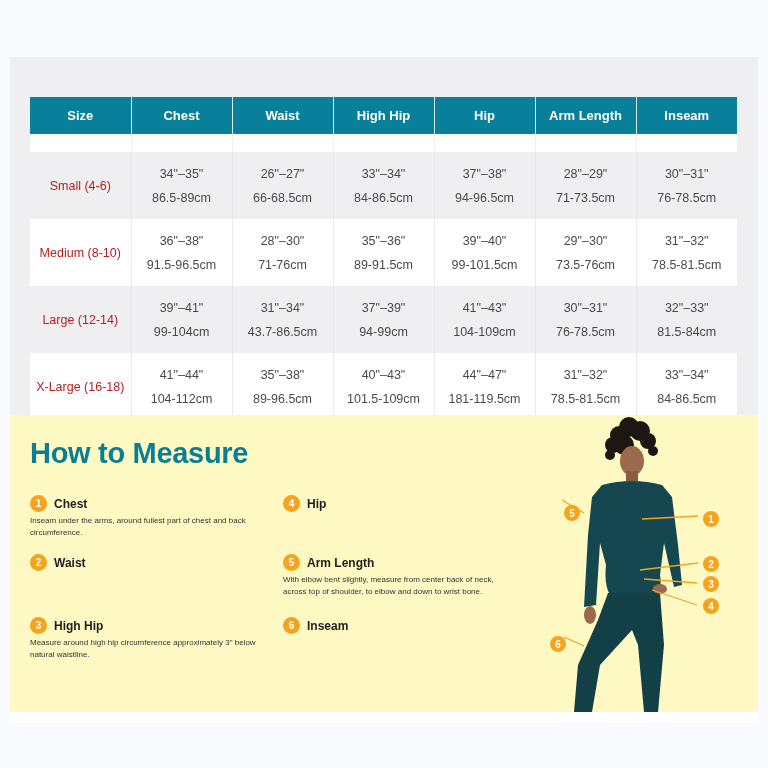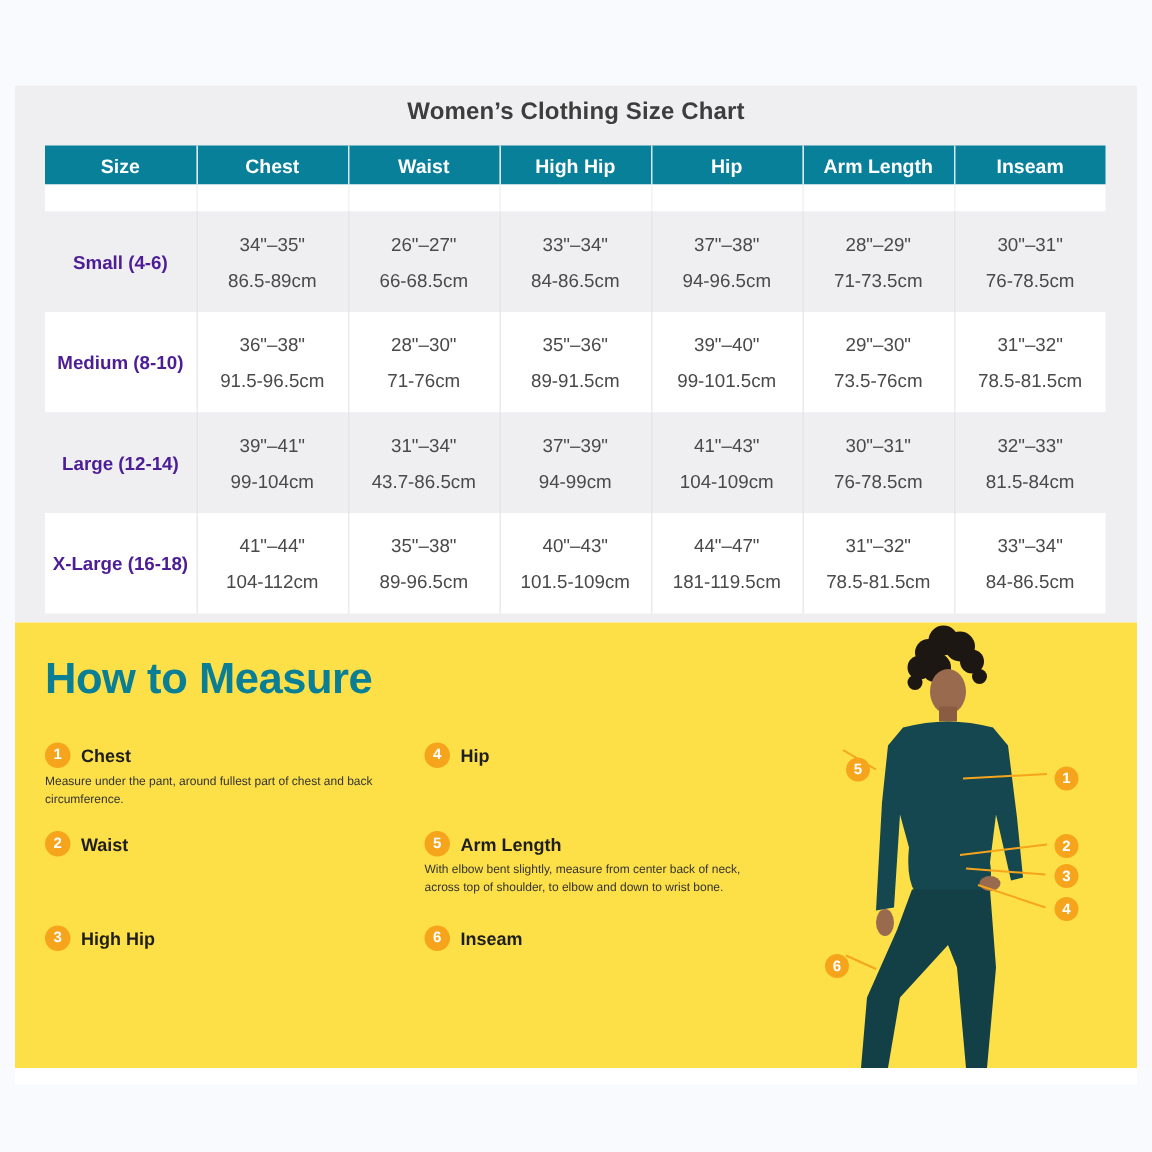--- a/index.html
+++ b/index.html
@@ -6,50 +6,49 @@
   html, body { width: 768px; height: 768px; background: #f9fafd; overflow: hidden; }
   body { font-family: "Liberation Sans", "DejaVu Sans", sans-serif; color: #333; position: relative; }
 
   .card { position: absolute; left: 10px; top: 57px; width: 748px; height: 666px; background: #ffffff; }
 
   
   .chart-section { position: absolute; left: 0; top: 0; width: 748px; height: 358px; background: #efeff1; }
   .chart-title { position: absolute; left: 0; top: 9px; width: 748px; text-align: center; font-size: 16px; font-weight: bold; color: #3d3d3d; letter-spacing: 0.1px; }
 
   table.size-table { position: absolute; left: 20px; top: 40px; border-collapse: collapse; table-layout: fixed; width: 707px; }
-  .size-table th { background: #08809a; color: #fff; font-size: 13px; font-weight: bold; height: 26px; border-left: 1px solid #d8e8ec; text-align: center; }
+  .size-table th { background: #08809a; color: #fff; font-size: 13px; font-weight: bold; height: 37px; border-left: 1px solid #d8e8ec; text-align: center; }
   .size-table th:first-child { border-left: none; }
   .size-table tr.spacer td { height: 18px; background: #ffffff; border-left: 1px solid #f2f2f4; }
   .size-table tr.spacer td:first-child { border-left: none; }
   .size-table td.cell { height: 67px; text-align: center; font-size: 12.5px; color: #4a4a4a; border-left: 1px solid #e6e6e8; line-height: 24px; }
-  .size-table td.size-label { font-weight: bold; font-size: 12.5px; color: #4c1d95; border-left: none; }
+  .size-table td.size-label { font-weight: normal; font-size: 12.5px; color: #b91c1c; border-left: none; }
   .size-table tr.row-grey td { background: #efeff1; }
   .size-table tr.row-white td { background: #ffffff; }
   .size-table tr.row-white td.cell { border-left: 1px solid #ebebed; }
   .size-table tr.row-white td.cell:first-child { border-left: none; }
 
   
-  .measure-section { position: absolute; left: 0; top: 358px; width: 748px; height: 297px; background: #fde047; }
+  .measure-section { position: absolute; left: 0; top: 358px; width: 748px; height: 297px; background: #fef9c3; }
   .measure-title { position: absolute; left: 20px; top: 22px; font-size: 29px; font-weight: bold; color: #0a7e94; letter-spacing: -0.3px; }
   .item { position: absolute; width: 240px; }
   .item-head { display: flex; align-items: center; gap: 7px; }
   .badge { width: 17px; height: 17px; border-radius: 50%; background: #f6a41c; color: #fff; font-size: 10px; font-weight: bold; display: flex; align-items: center; justify-content: center; }
   .item-name { font-size: 12px; font-weight: bold; color: #1e1e1e; }
   .item-desc { font-size: 8px; line-height: 12px; color: #333; margin-top: 3px; }
 
   .figure { position: absolute; left: 530px; top: 0; width: 218px; height: 297px; }
   .callout { position: absolute; width: 16px; height: 16px; border-radius: 50%; background: #f6a41c; color: #fff; font-size: 10px; font-weight: bold; display: flex; align-items: center; justify-content: center; }
 </style>
 </head>
 <body>
 
 <div class="card">
 
   <div class="chart-section">
-    <div class="chart-title">Women’s Clothing Size Chart</div>
 
     <table class="size-table">
       <colgroup>
         <col style="width:101px">
           <col style="width:101px">
           <col style="width:101px">
           <col style="width:101px">
           <col style="width:101px">
           <col style="width:101px">
           <col style="width:101px">
@@ -192,33 +191,34 @@
   </div>
 
   <div class="measure-section">
     <div class="measure-title">How to Measure</div>
 
     <div class="item" style="left:20px; top:80px;">
       <div class="item-head">
           <span class="badge">1</span>
           <span class="item-name">Chest</span>
         </div>
-      <div class="item-desc">Measure under the pant, around fullest part of chest and back circumference.</div>
+      <div class="item-desc">Inseam under the arms, around fullest part of chest and back circumference.</div>
     </div>
     <div class="item" style="left:20px; top:139px;">
       <div class="item-head">
           <span class="badge">2</span>
           <span class="item-name">Waist</span>
         </div>
     </div>
     <div class="item" style="left:20px; top:202px;">
       <div class="item-head">
           <span class="badge">3</span>
           <span class="item-name">High Hip</span>
         </div>
+      <div class="item-desc">Measure around high hip circumference approximately 3" below natural waistline.</div>
     </div>
 
     <div class="item" style="left:273px; top:80px; width:225px;">
       <div class="item-head">
           <span class="badge">4</span>
           <span class="item-name">Hip</span>
         </div>
     </div>
     <div class="item" style="left:273px; top:139px; width:232px;">
       <div class="item-head">

